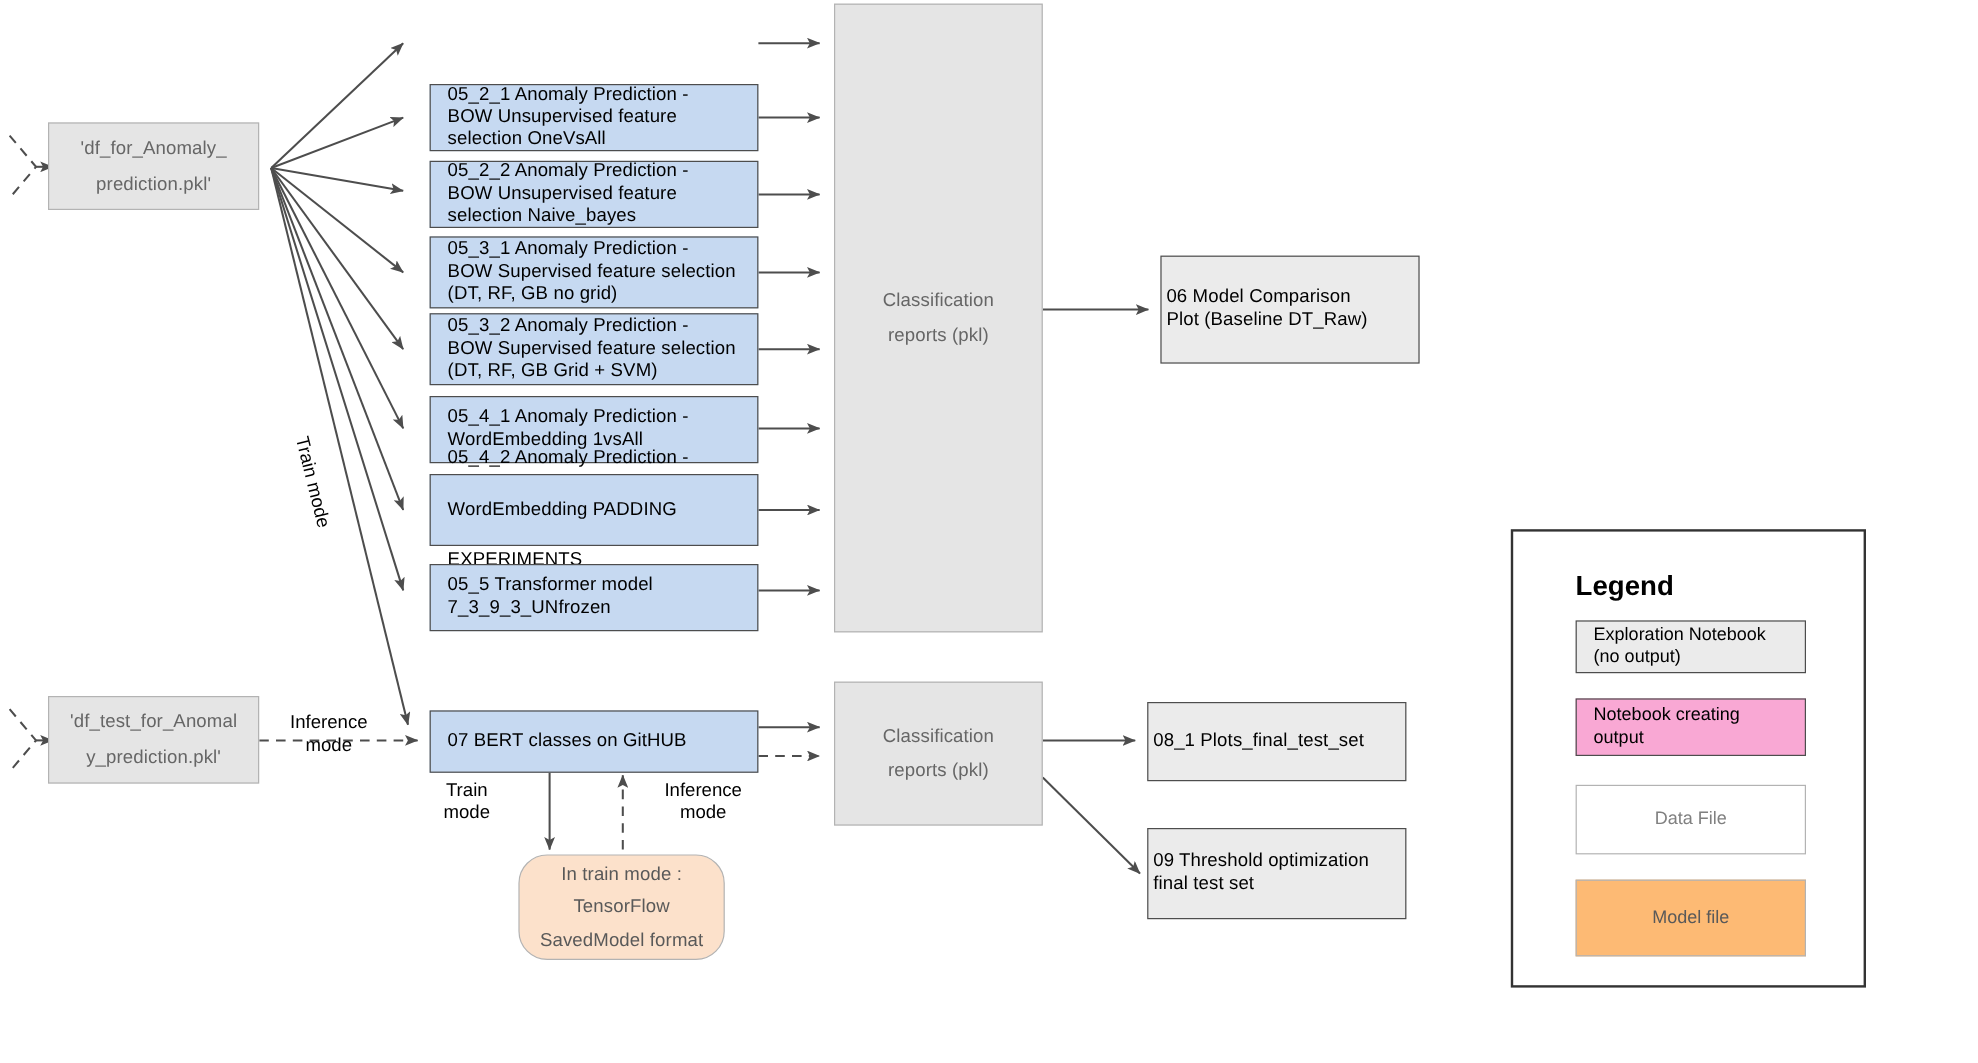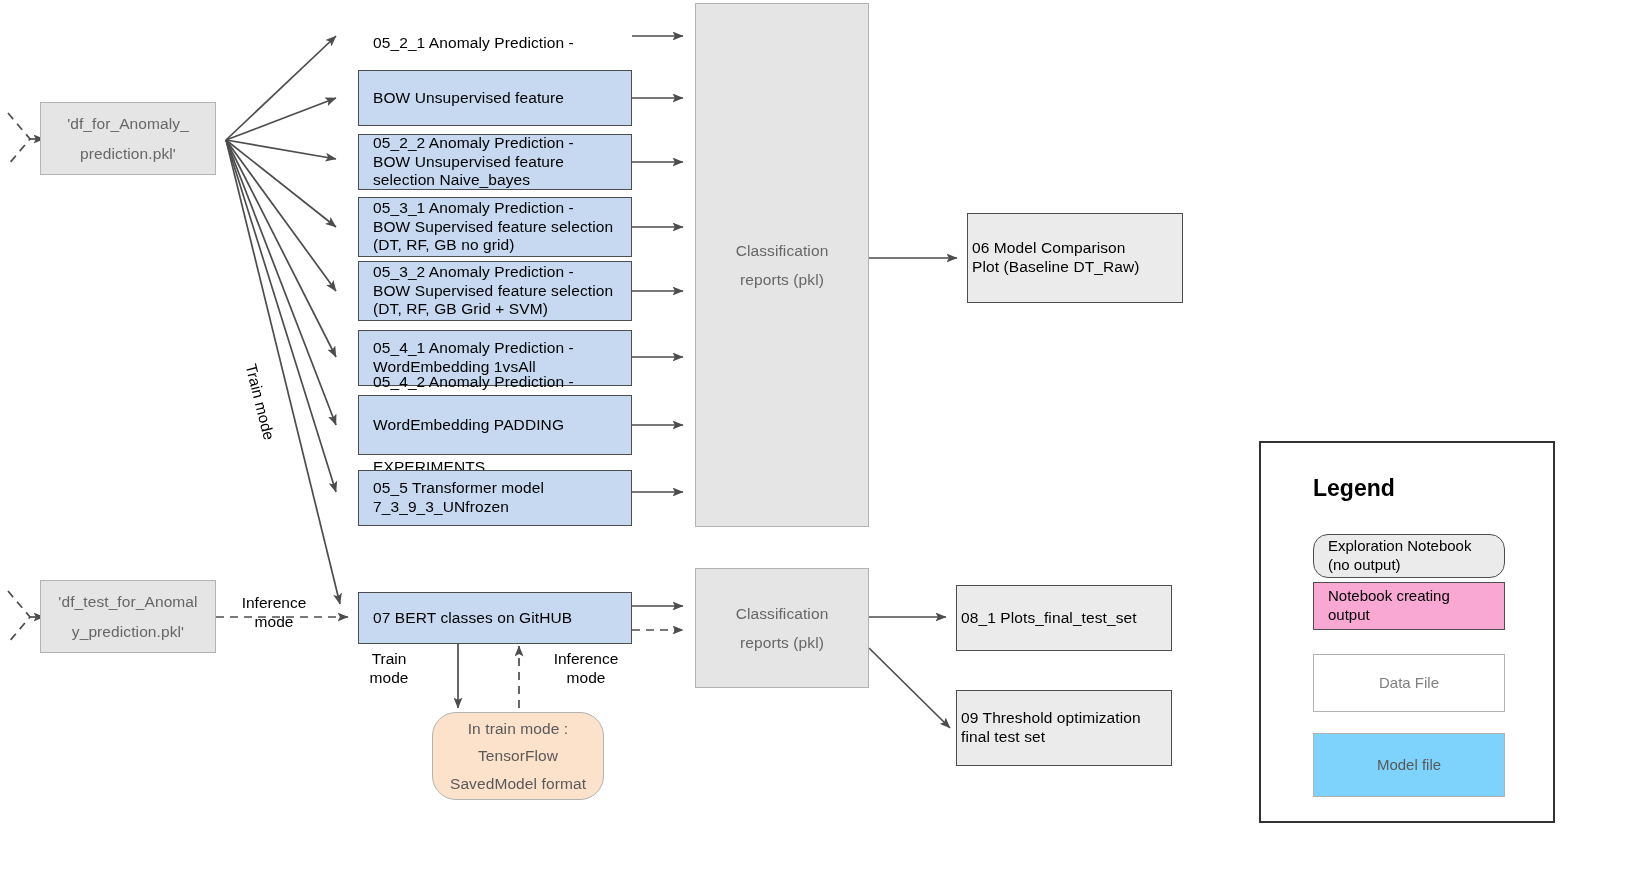--- a/index.html
+++ b/index.html
@@ -110,21 +110,21 @@
     box-sizing: border-box;
     font-size: 15px;
     line-height: 1.25;
     display: flex;
     flex-direction: column;
     justify-content: center;
   }
   .li-grey  { background:#ebebeb; border:1.6px solid #4d4d4d; color:#000; padding:4px 8px 4px 14px; }
   .li-blue  { background:#f9a8d4; border:1.6px solid #4d4d4d; color:#000; padding:4px 8px 4px 14px; }
   .li-white { background:#ffffff; border:1.6px solid #b3b3b3; color:#808080; text-align:center; align-items:center; }
-  .li-orange{ background:#7dd3fc; border:1.6px solid #b3b3b3; color:#595959; text-align:center; }
+  .li-orange{ background:#fdba74; border:1.6px solid #b3b3b3; color:#595959; text-align:center; }
   .ln { display:block; }
 </style>
 </head>
 <body>
 
 <div id="canvas">
 
   <svg id="edges" viewBox="0 0 1648 886">
     <defs>
       <marker id="ah" markerWidth="11" markerHeight="9" refX="10.5" refY="4.5" orient="auto" markerUnits="userSpaceOnUse">
@@ -178,21 +178,21 @@
     <span class="ln">'df_for_Anomaly_</span>
     <span class="ln">prediction.pkl'</span>
   </div>
 
   <div class="node datafile" style="left:40px; top:580px; width:176px; height:73px;">
     <span class="ln">'df_test_for_Anomal</span>
     <span class="ln">y_prediction.pkl'</span>
   </div>
 
 
-  <div class="node nb-blue" style="left:358px; top:70px; width:274px; height:56px;gap:36px;">
+  <div class="node nb-blue" style="left:358px; top:70px; width:274px; height:56px;">
     <span class="ln">05_2_1 Anomaly Prediction -</span>
     <span class="ln">BOW Unsupervised feature</span>
     <span class="ln">selection OneVsAll</span>
   </div>
 
   <div class="node nb-blue" style="left:358px; top:134px; width:274px; height:56px;">
     <span class="ln">05_2_2 Anomaly Prediction -</span>
     <span class="ln">BOW Unsupervised feature</span>
     <span class="ln">selection Naive_bayes</span>
   </div>
@@ -267,21 +267,21 @@
   <div class="edge-label" style="left:362px; top:650px; width:54px;">Train
 mode</div>
 
   <div class="edge-label" style="left:540px; top:650px; width:92px;">Inference
 mode</div>
 
   <div id="legend-box"></div>
 
   <div id="legend-title">Legend</div>
 
-  <div class="legend-item li-grey" style="top:534px; height:44px;border-radius:15px;">
+  <div class="legend-item li-grey" style="top:517px; height:44px;">
     <span class="ln">Exploration Notebook</span>
     <span class="ln">(no output)</span>
   </div>
 
   <div class="legend-item li-blue" style="top:582px; height:48px;">
     <span class="ln">Notebook creating</span>
     <span class="ln">output</span>
   </div>
 
   <div class="legend-item li-white" style="top:654px; height:58px;">

